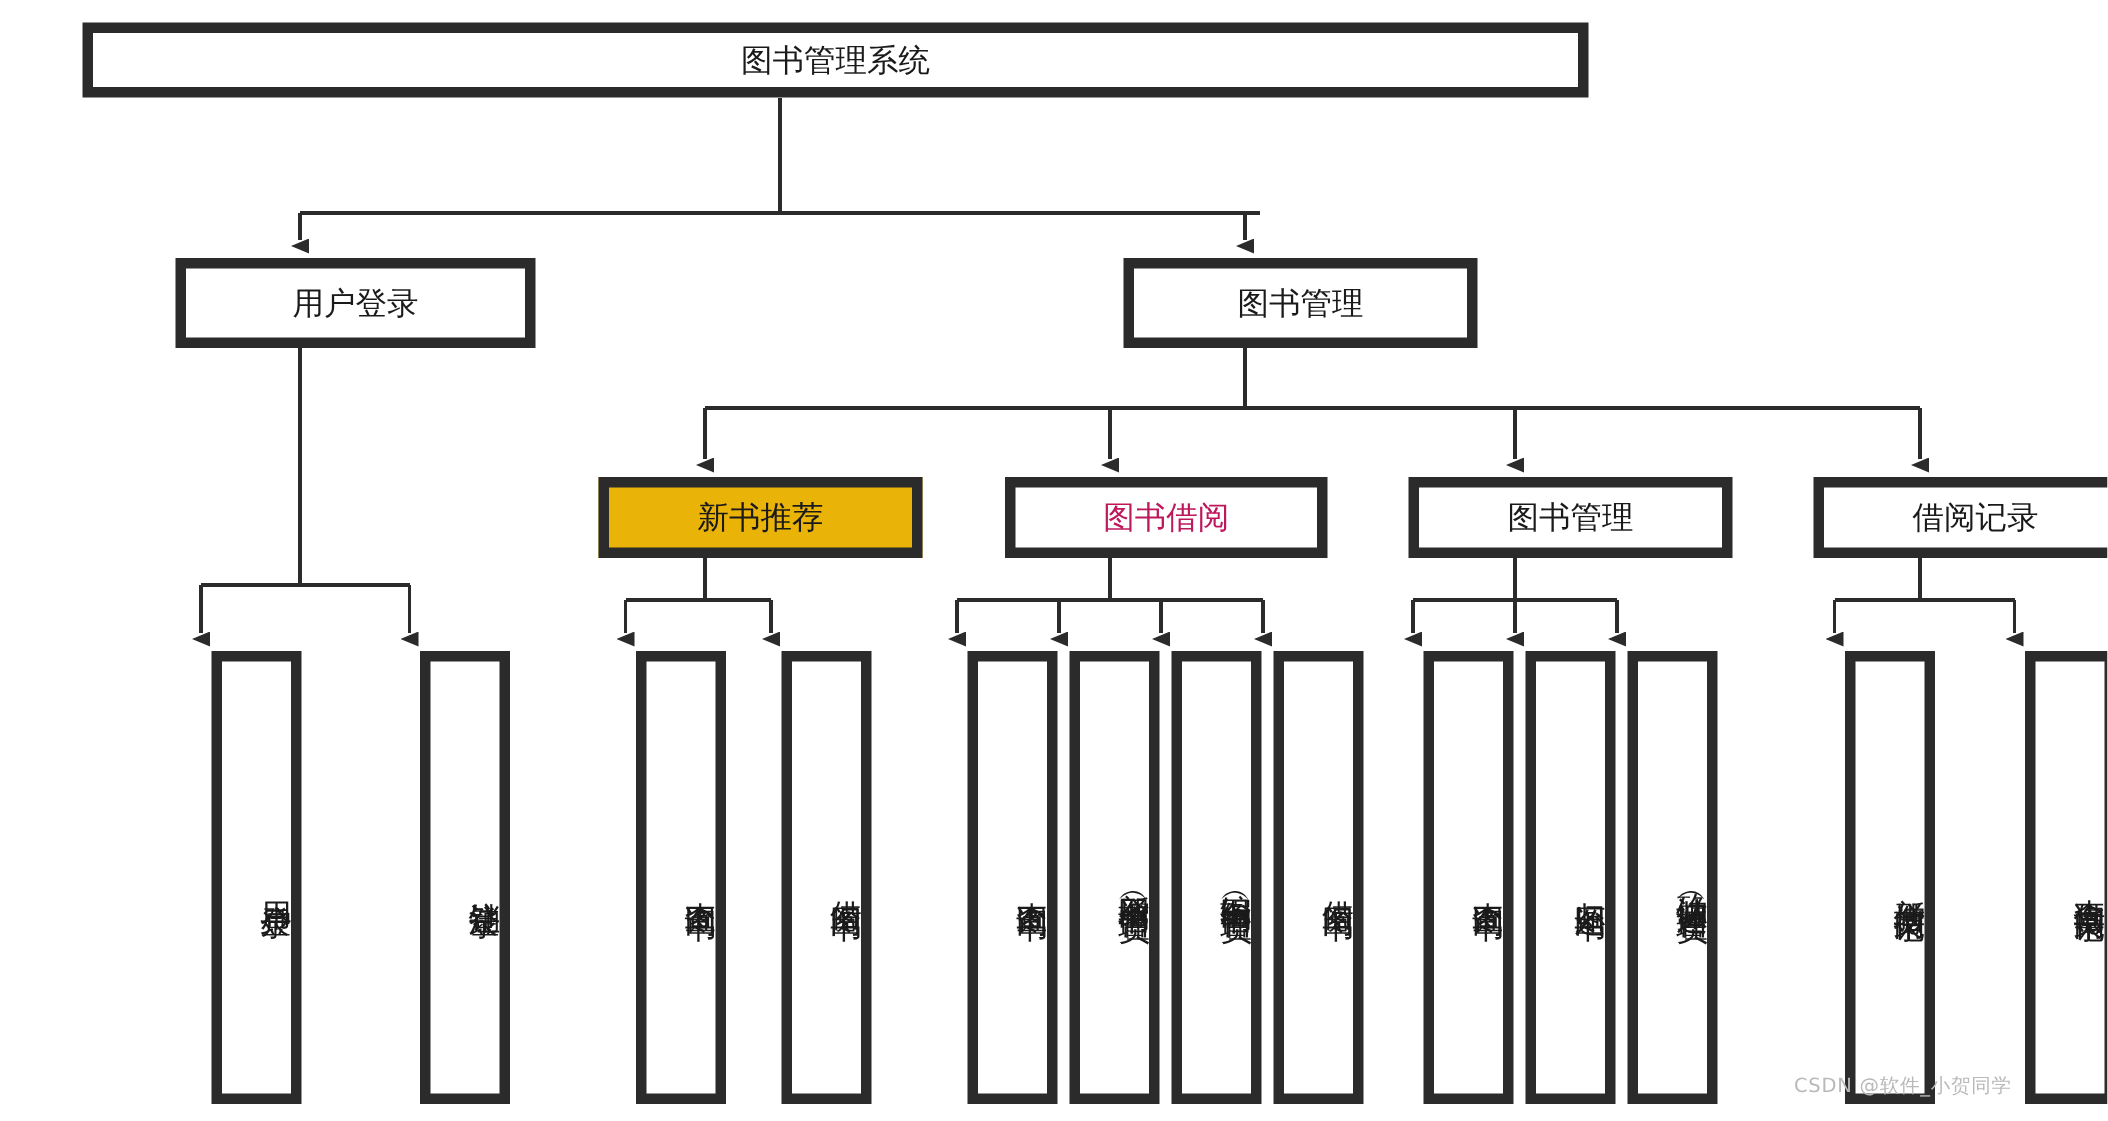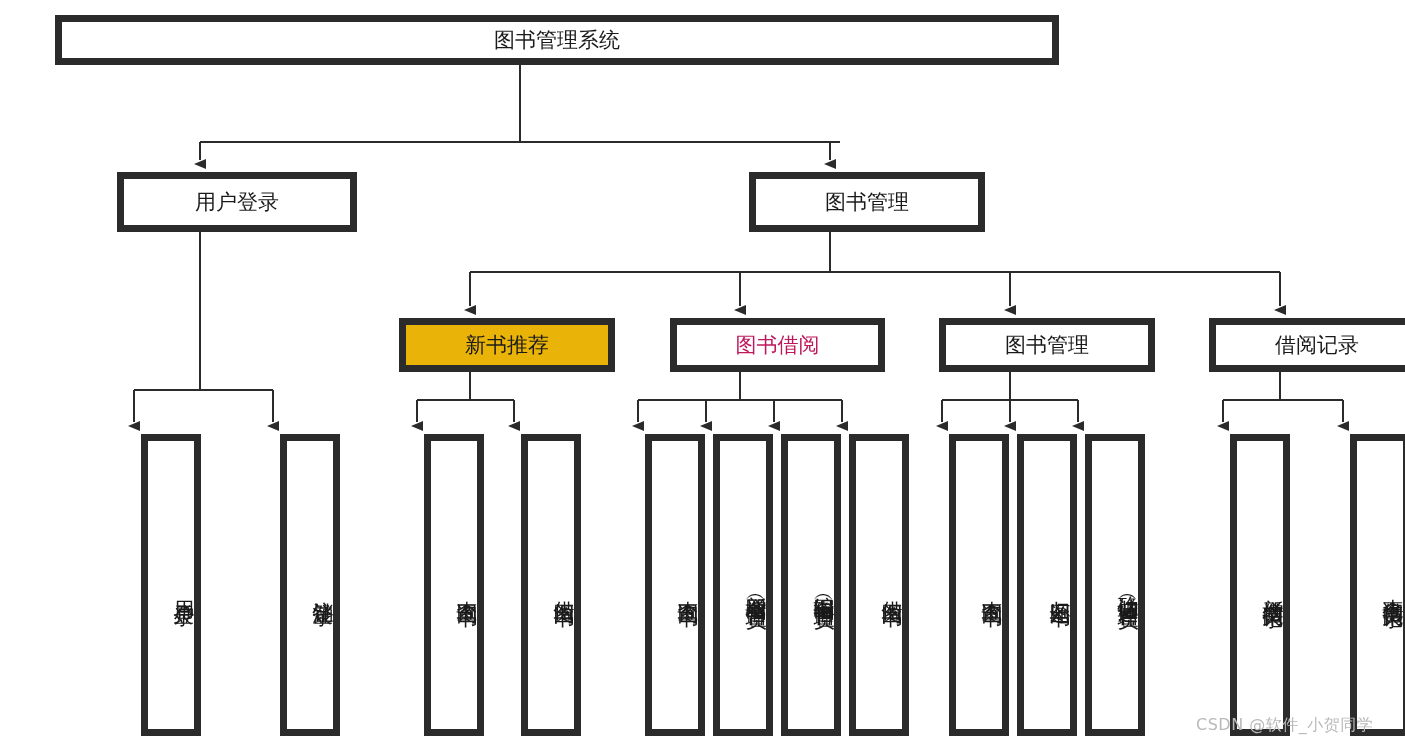--- a/index.html
+++ b/index.html
@@ -54,21 +54,21 @@
     padding-top: 6px;
   }
   .node.v .vlabel {
     writing-mode: vertical-rl;
     text-orientation: upright;
     display: block;
     line-height: 1.0;
   }
   .watermark {
     position: absolute;
-    font-size: 16px;
+    font-size: 13px;
     color: #b9b9b9;
     white-space: nowrap;
     letter-spacing: 0.5px;
   }
 </style>
 </head>
 <body>
 
 <div id="stage">
 

